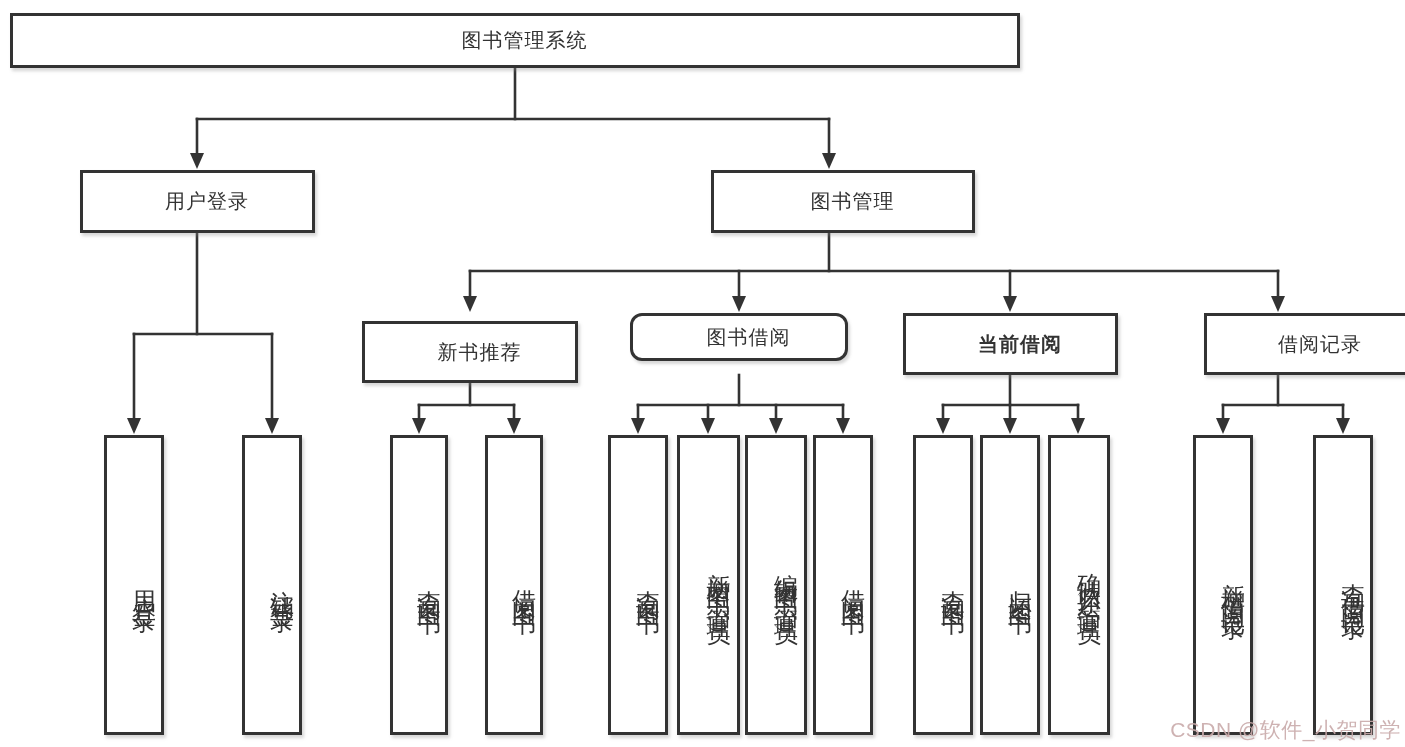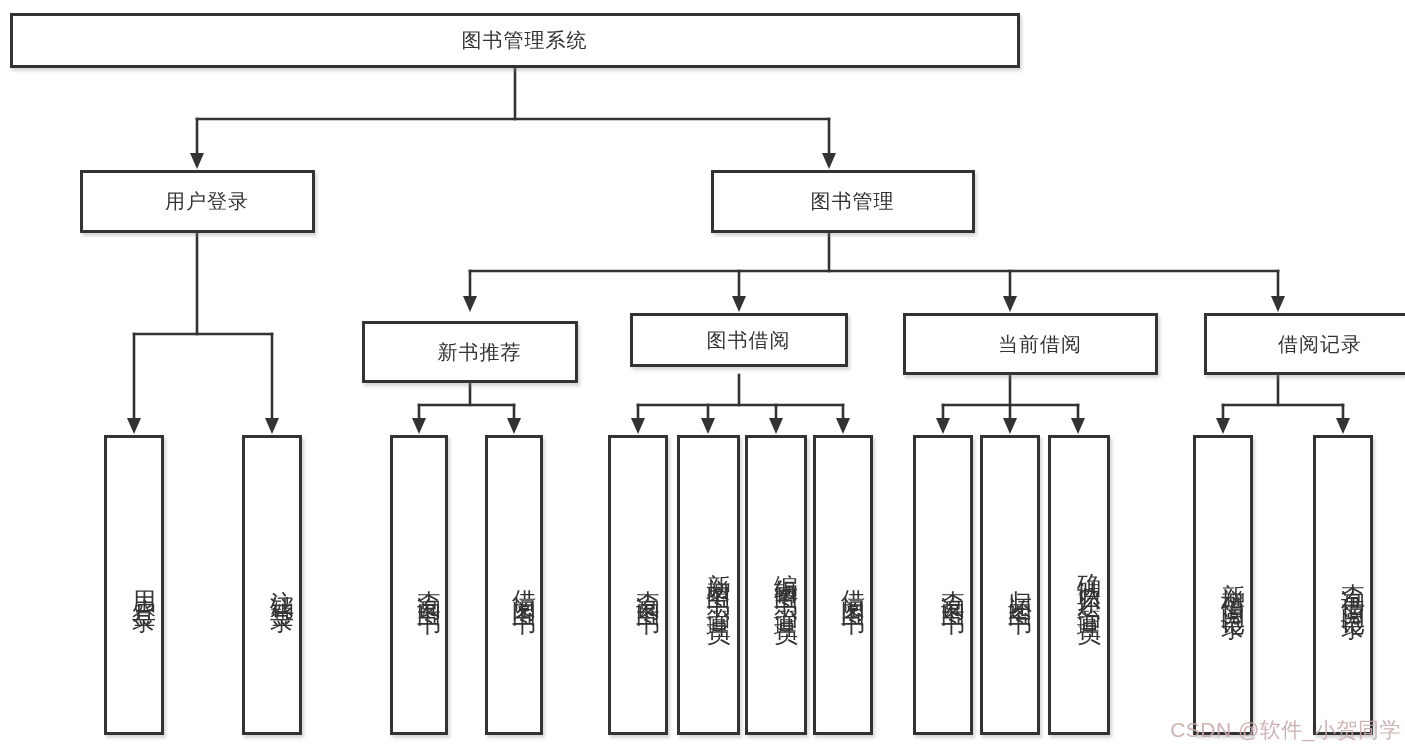--- a/index.html
+++ b/index.html
@@ -150,22 +150,22 @@
       <polygon class="arrowhead" points="1336,418 1350,418 1343,434"></polygon>
     </g>
   </svg>
 
   <div class="node node-h" style="left:10px; top:13px; width:1010px; height:55px;">图书管理系统</div>
 
   <div class="node node-h" style="left:80px; top:170px; width:235px; height:63px;">用户登录</div>
   <div class="node node-h" style="left:711px; top:170px; width:264px; height:63px;">图书管理</div>
 
   <div class="node node-h" style="left:362px; top:321px; width:216px; height:62px;">新书推荐</div>
-  <div class="node node-h" style="left:630px; top:313px; width:218px; height:54px;">图书借阅</div>
-  <div class="node node-h" style="left:903px; top:313px; width:255px; height:62px;">当前借阅</div>
+  <div class="node node-h" style="left:630px; top:313px; width:218px; height:48px;border-radius:12px;">图书借阅</div>
+  <div class="node node-h" style="left:903px; top:313px; width:215px; height:62px;font-weight:bold;">当前借阅</div>
   <div class="node node-h" style="left:1204px; top:313px; width:213px; height:62px;">借阅记录</div>
 
   <div class="node node-leaf" style="left:104px; top:435px; width:60px; height:300px;">
     <span>用户登录</span>
   </div>
   <div class="node node-leaf" style="left:242px; top:435px; width:60px; height:300px;">
     <span>注销登录</span>
   </div>
 
   <div class="node node-leaf" style="left:390px; top:435px; width:58px; height:300px;">

